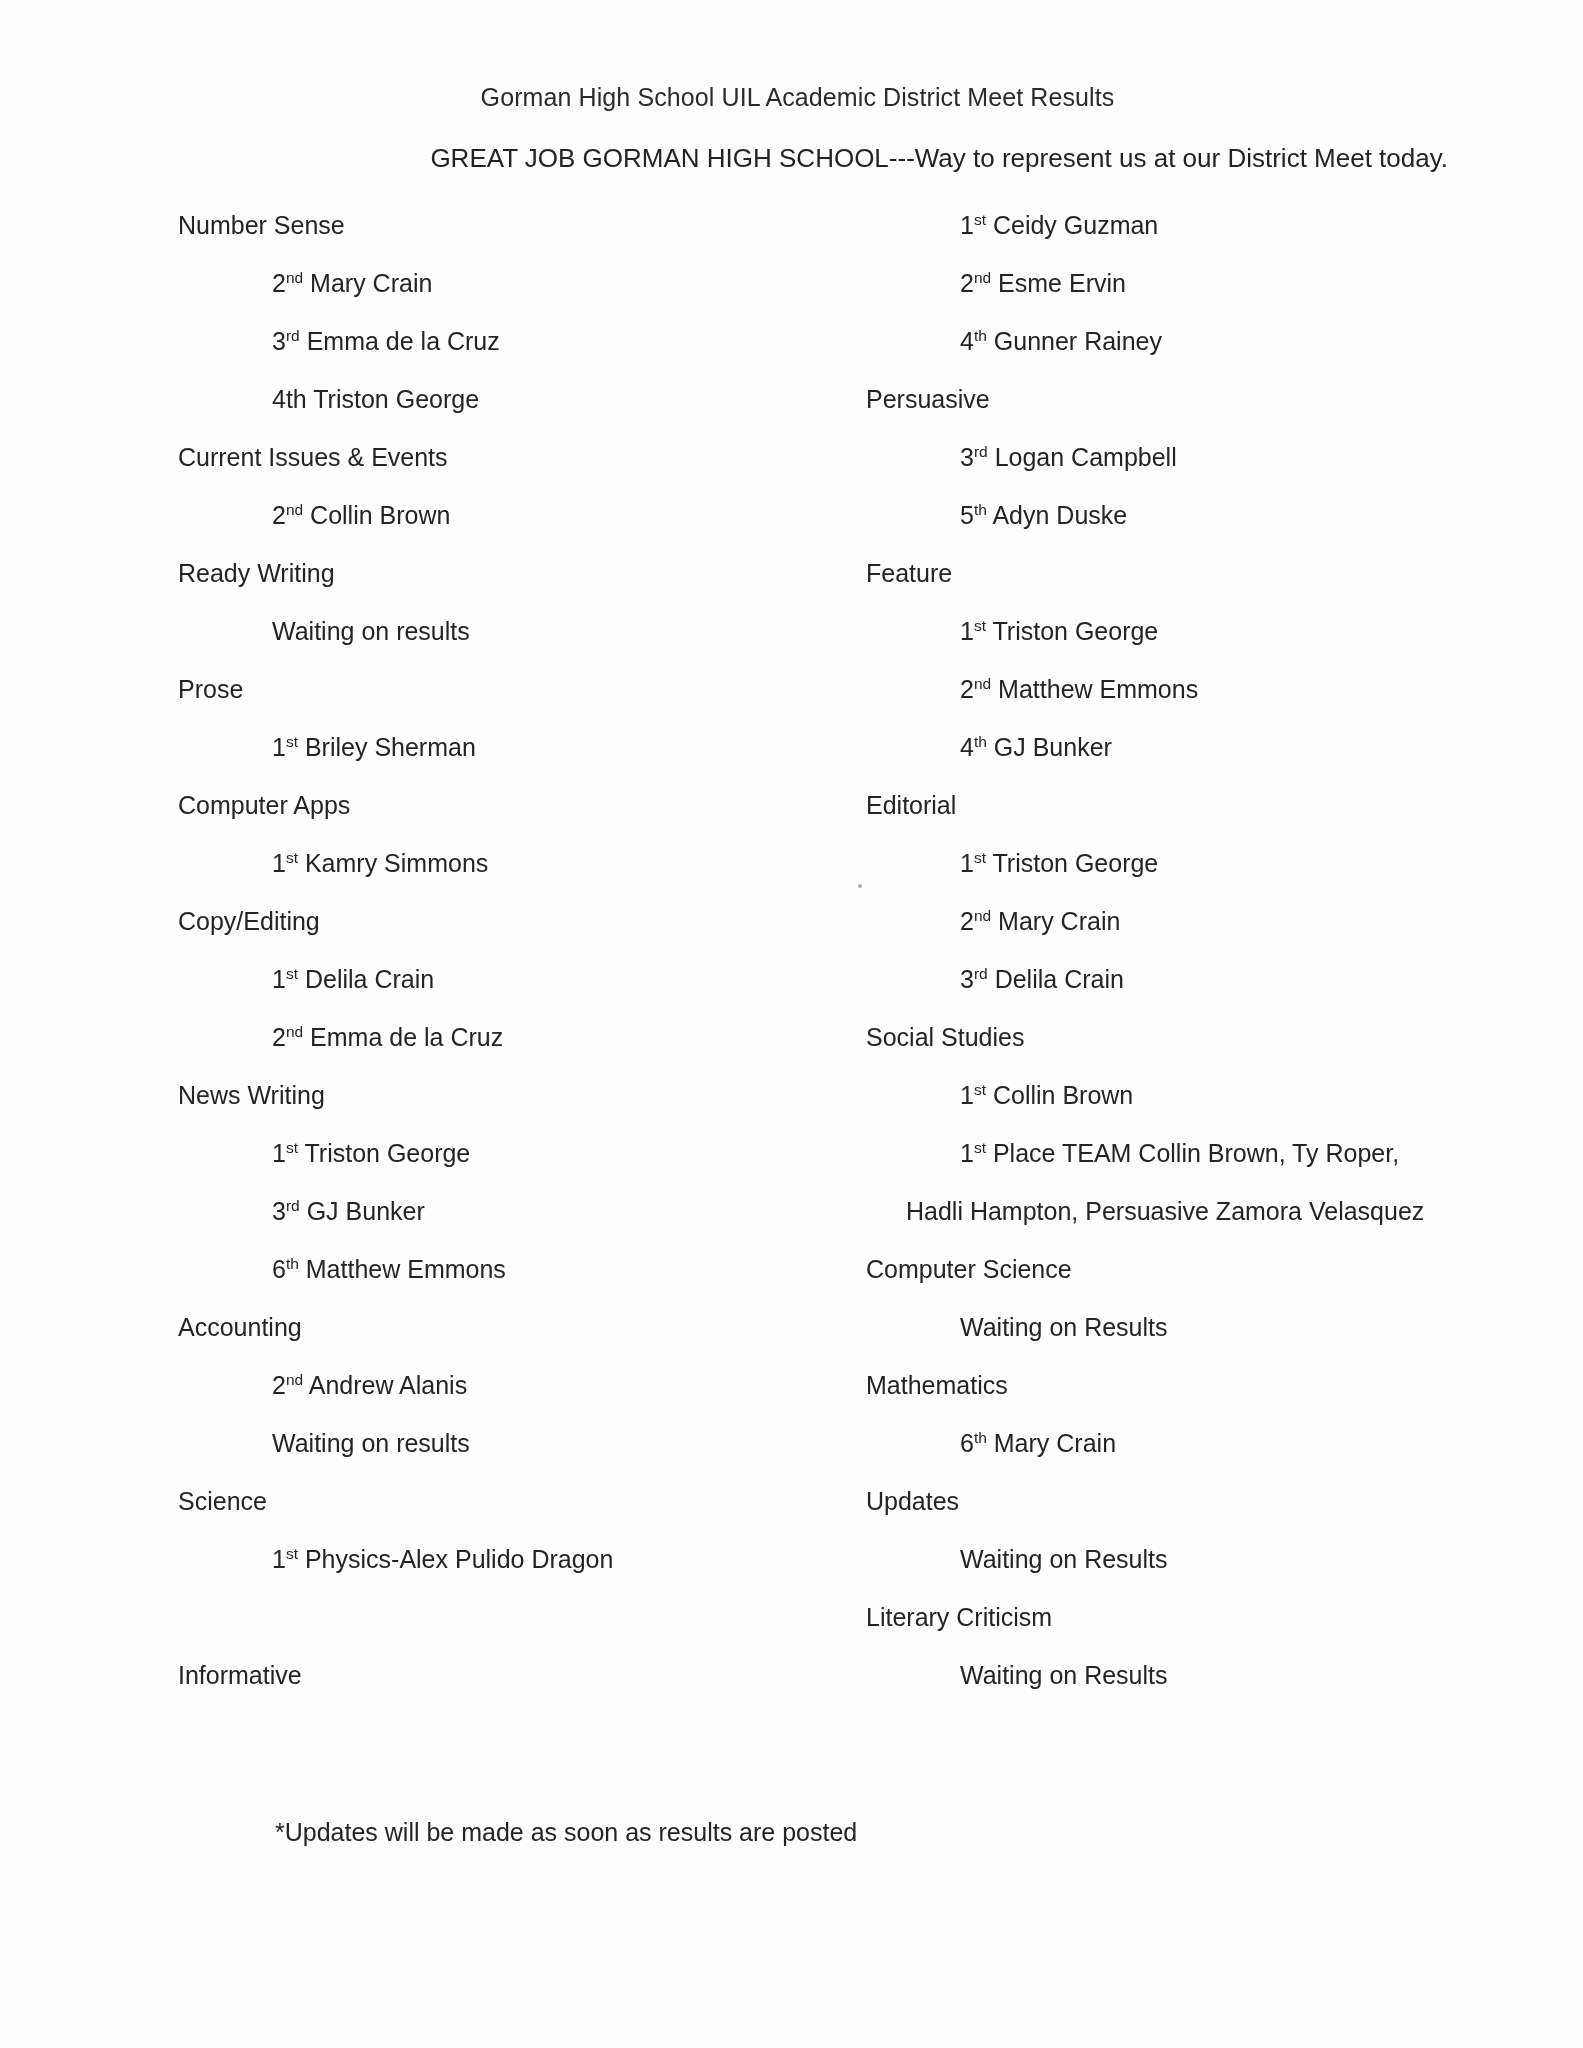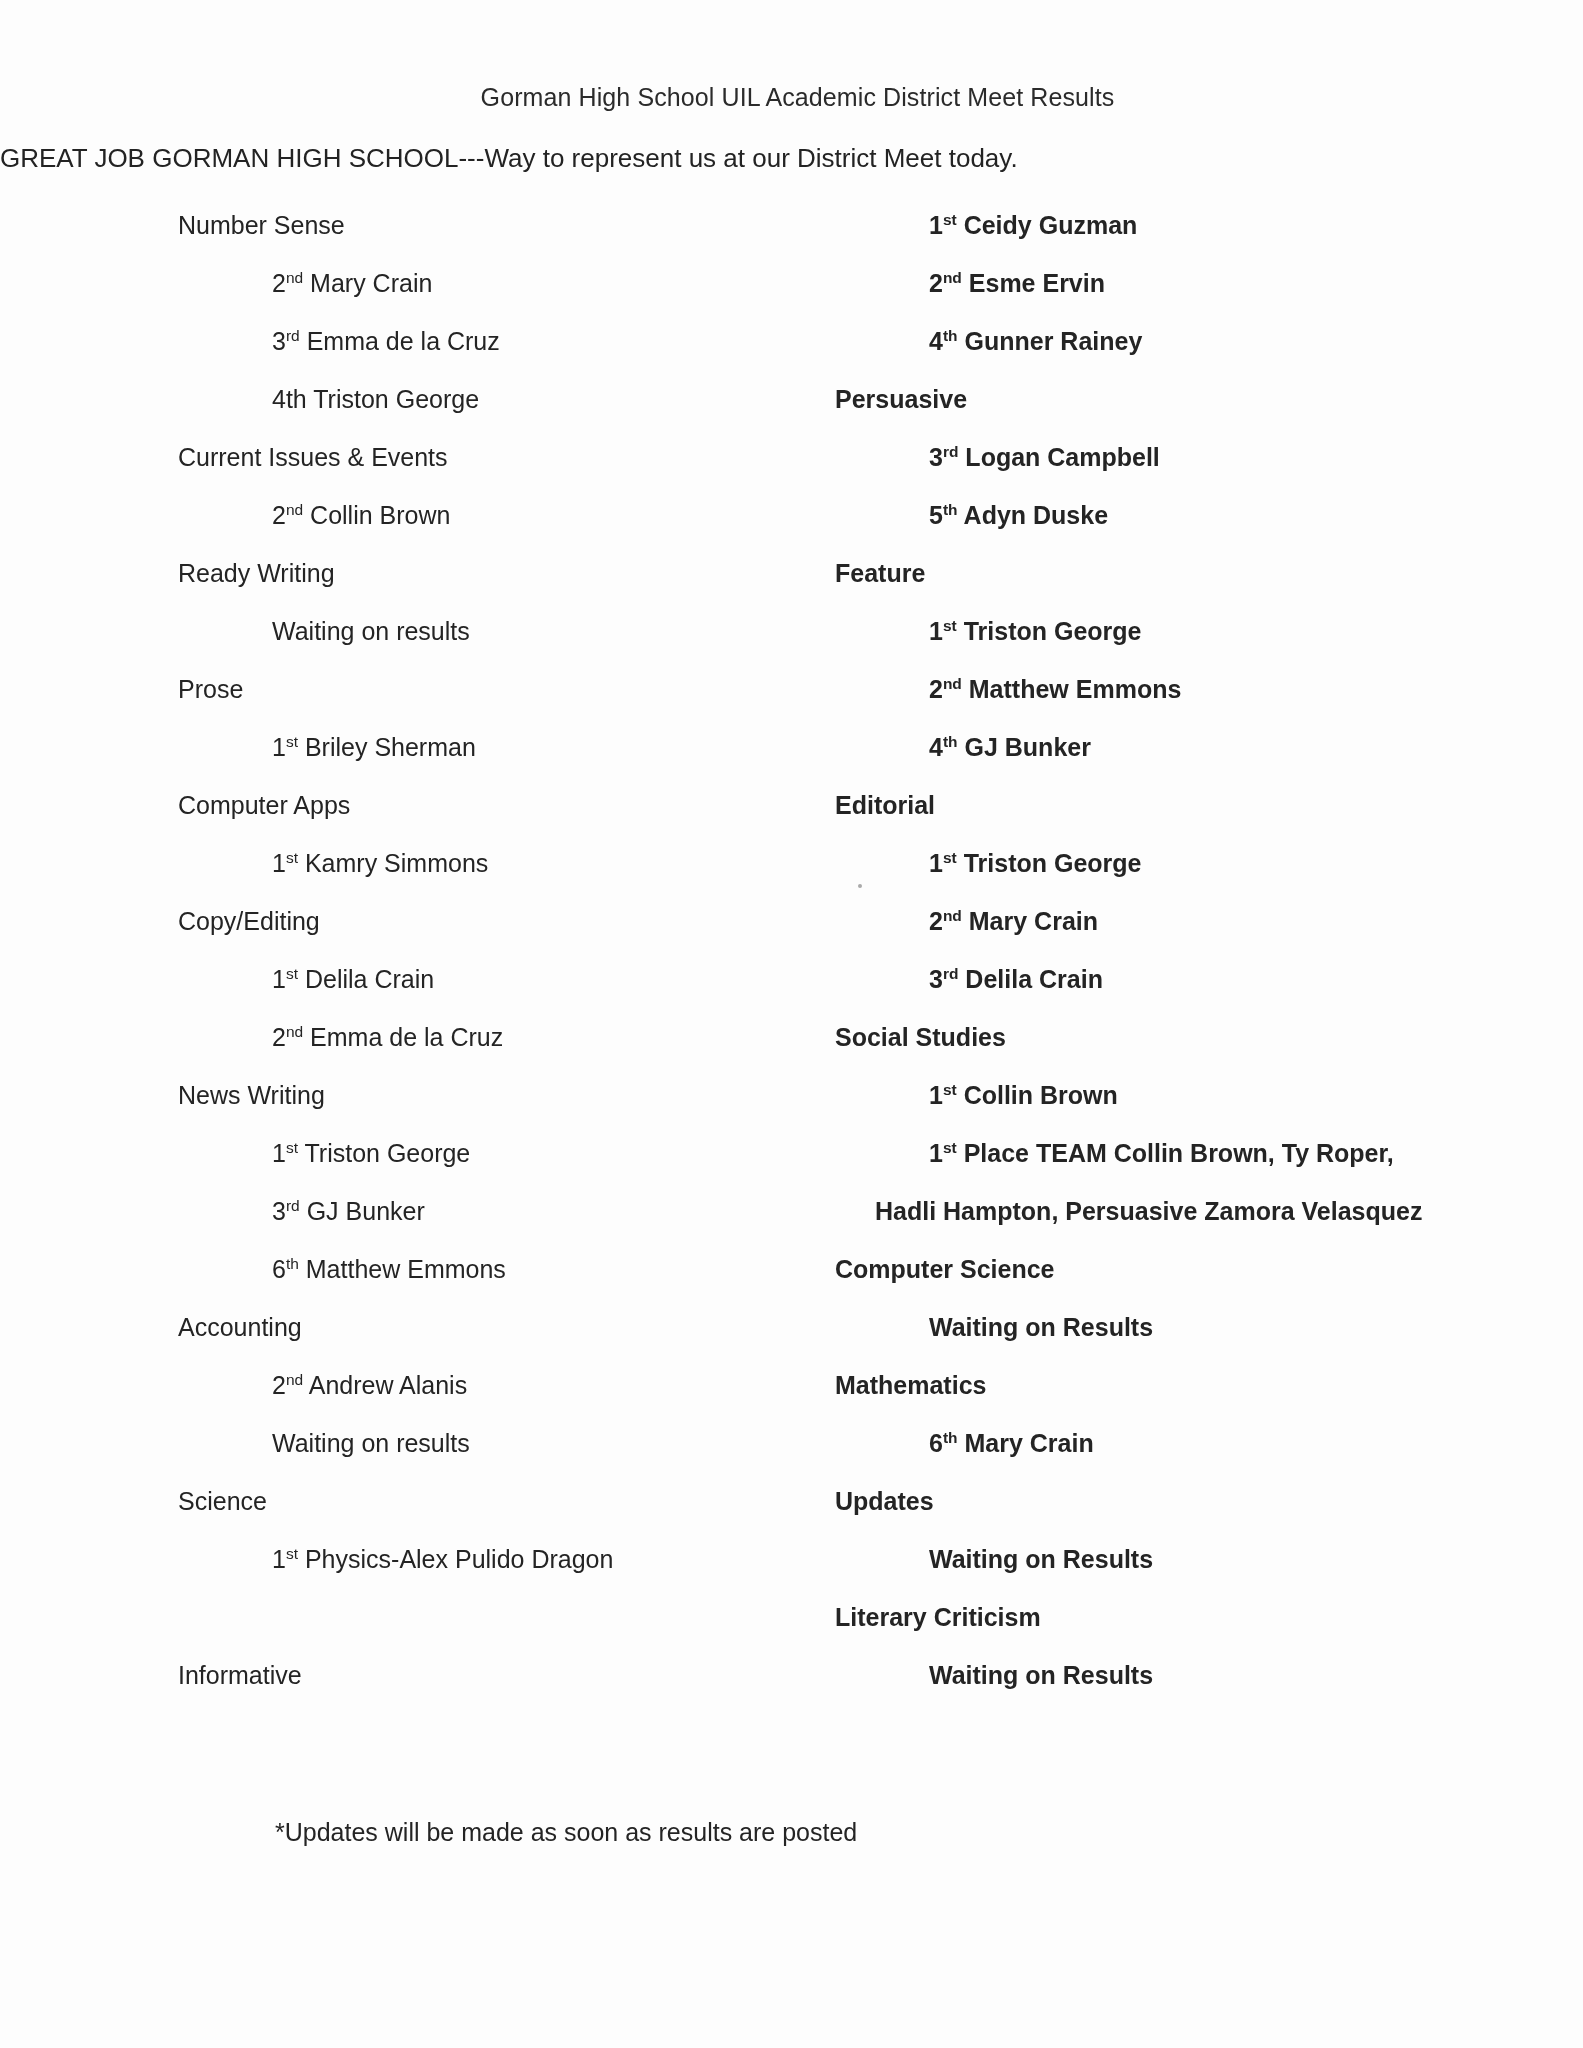--- a/index.html
+++ b/index.html
@@ -33,33 +33,33 @@
     letter-spacing: 0.1px;
     color: #2b2b2b;
     white-space: nowrap;
     margin-left: 6px;
   }
   .doc-subtitle {
     position: absolute;
     top: 143px;
     left: 0;
     width: 1448px;
-    text-align: left;
+    text-align: right;
     font-size: 26px;
     color: #232323;
     white-space: nowrap;
   }
 
   
   .col {
     position: absolute;
     top: 196px;
   }
   .col-left  { left: 178px;  width: 620px; }
-  .col-right { left: 835px;  width: 700px; font-weight: bold; }
+  .col-right { left: 866px;  width: 700px; }
 
   .row {
     height: 58px;
     line-height: 58px;
     font-size: 25px;
     color: #242424;
     white-space: nowrap;
   }
   .row.heading  { padding-left: 0px; }
   .row.entry    { padding-left: 94px; }

